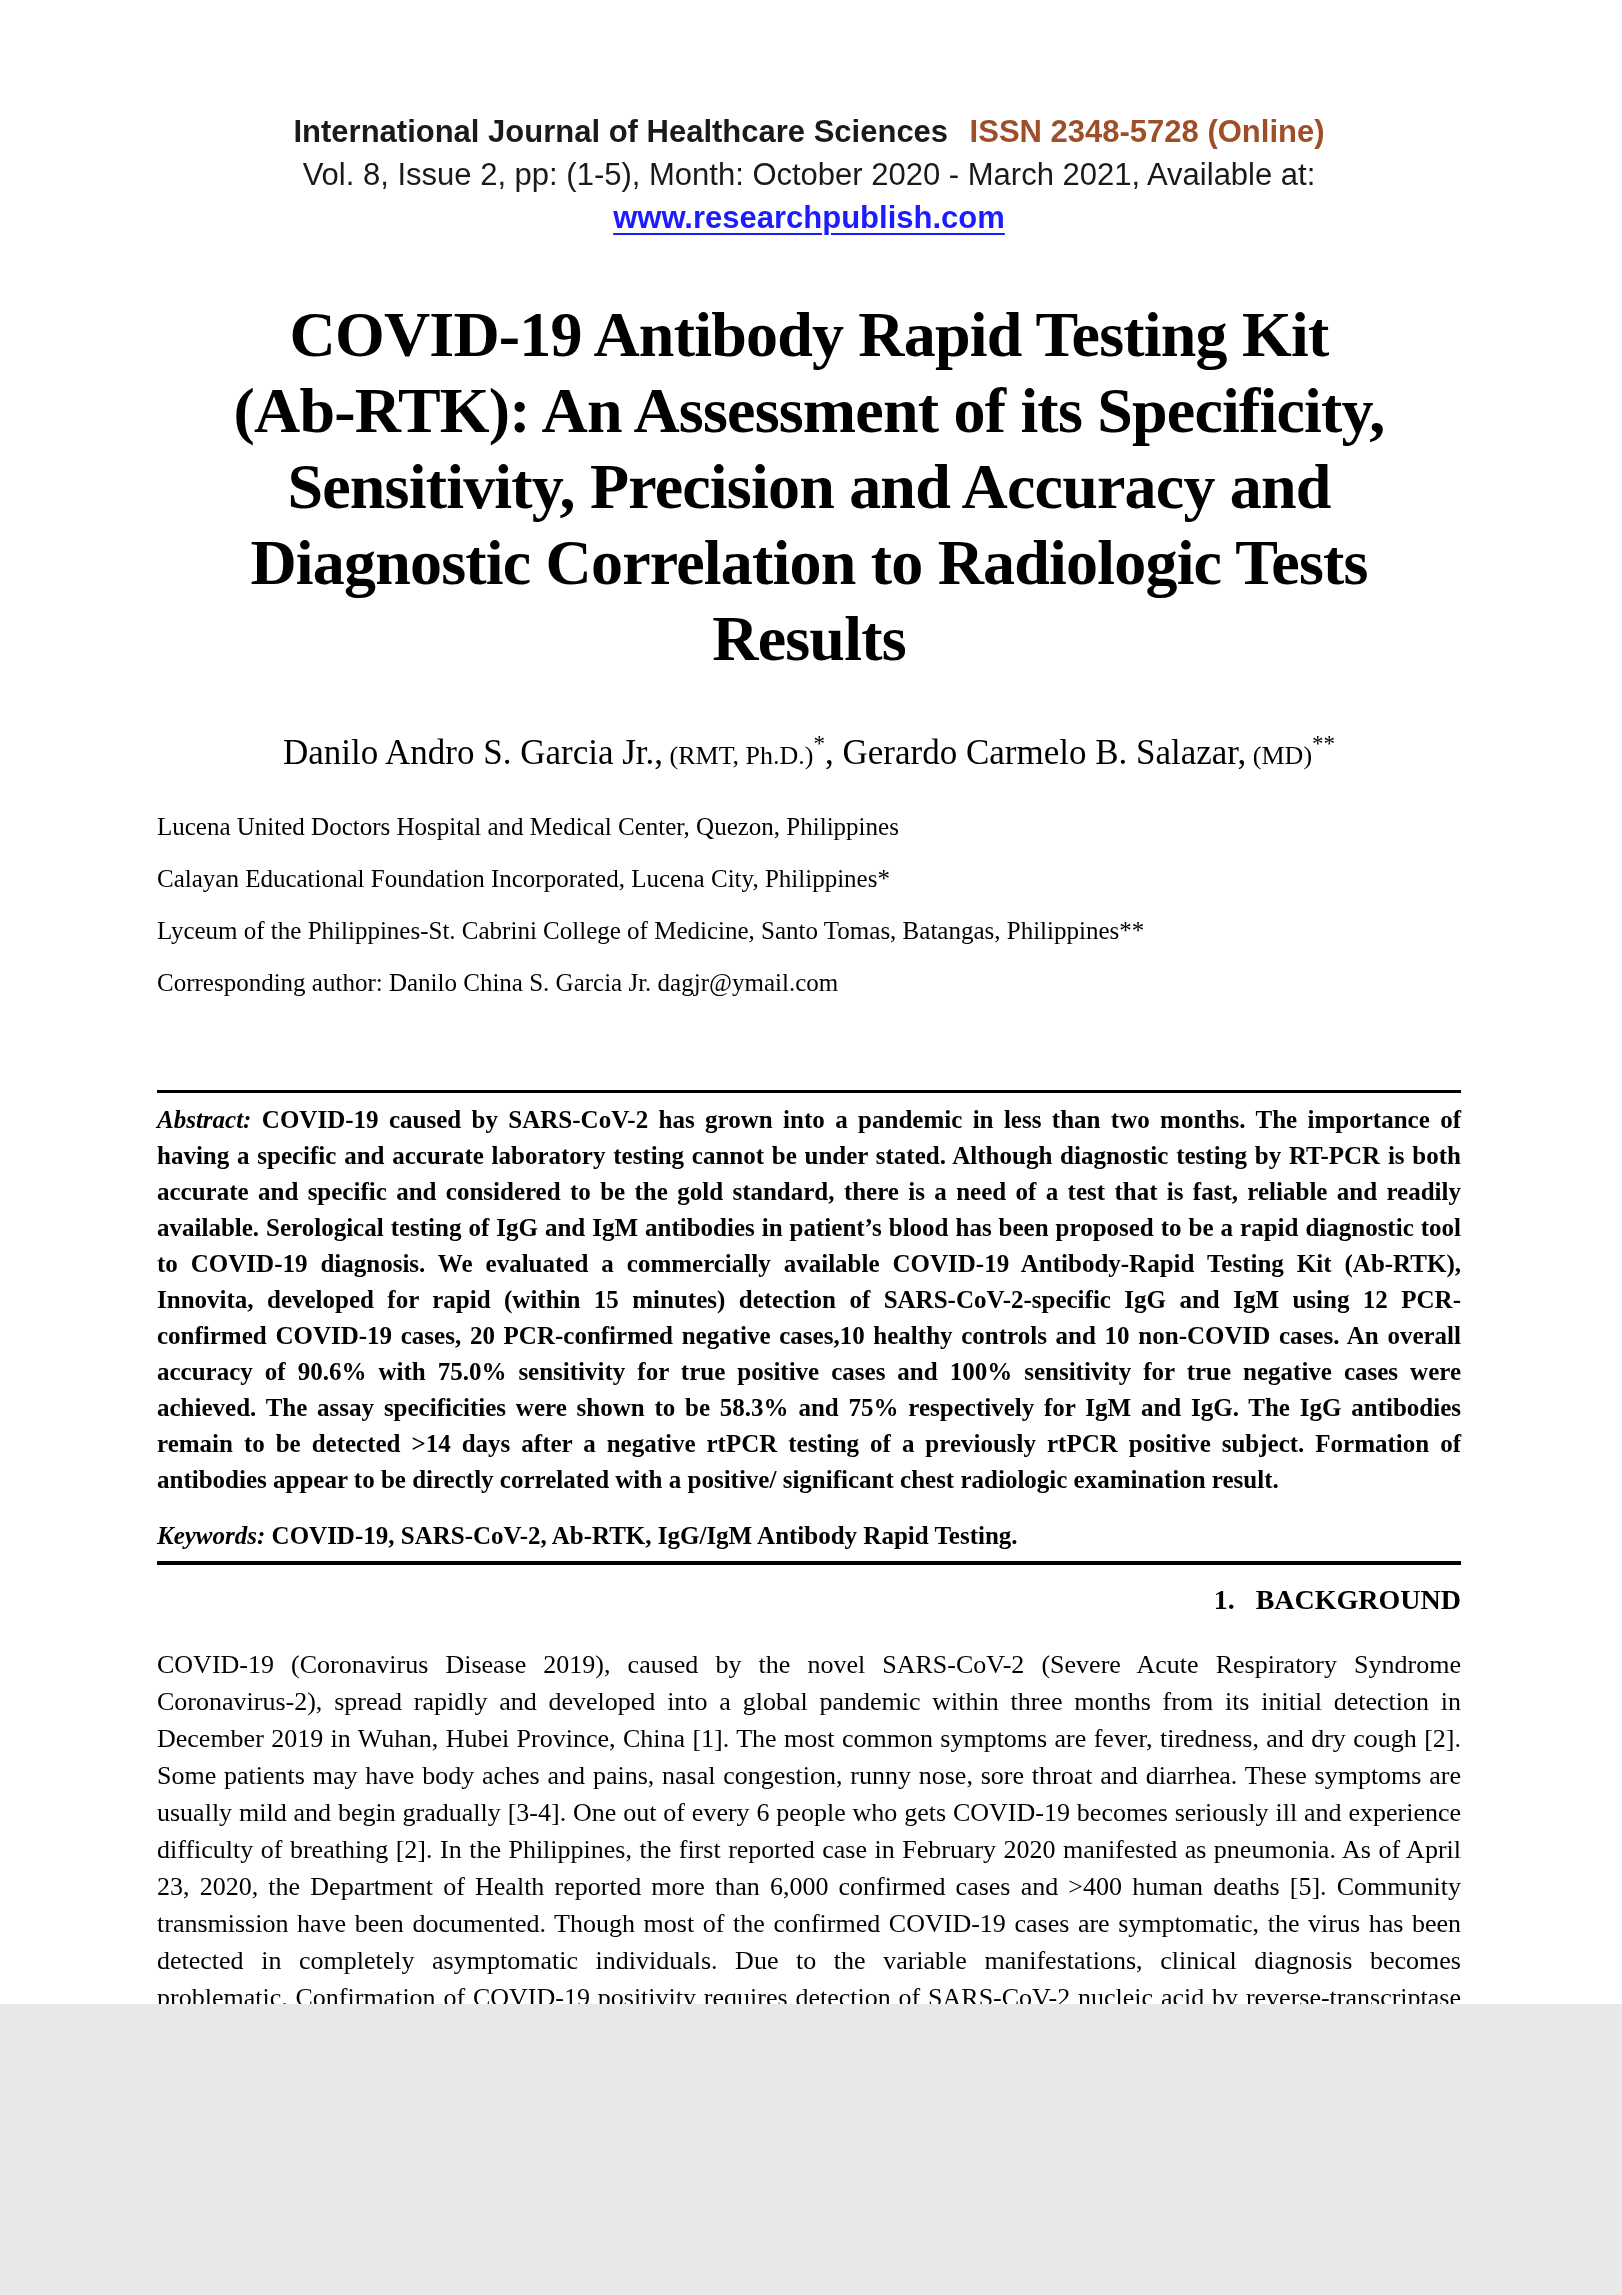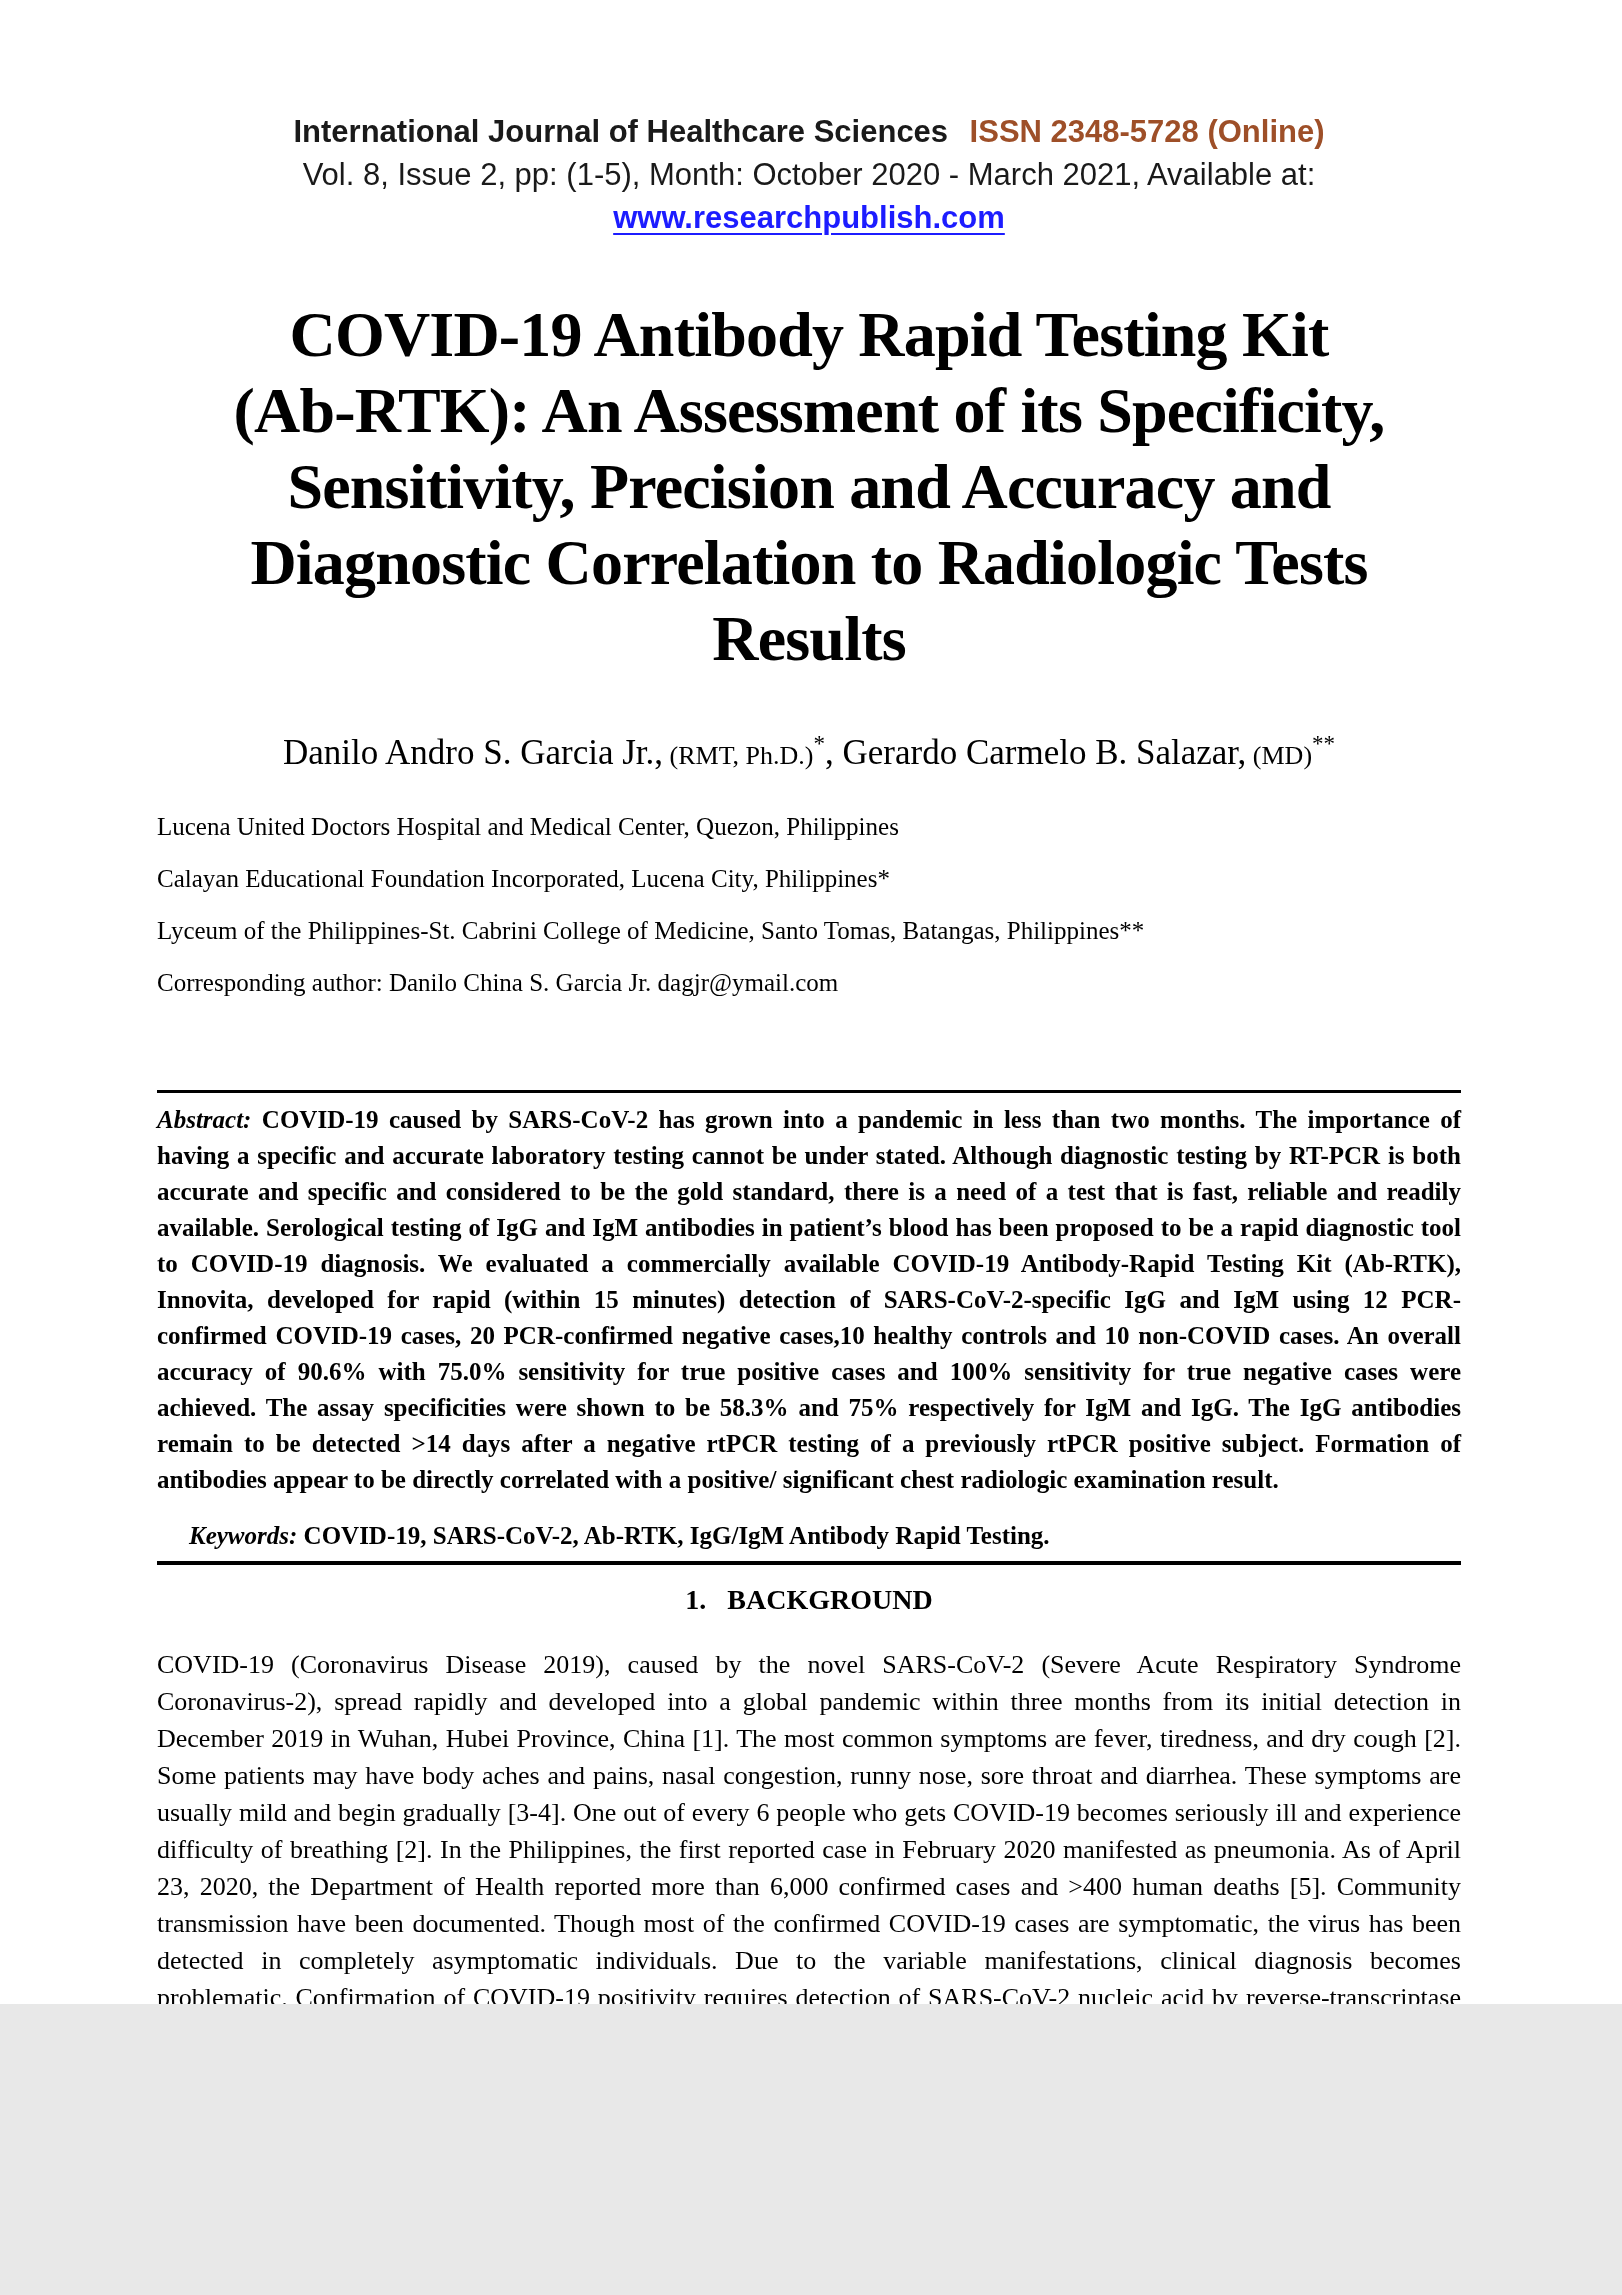--- a/index.html
+++ b/index.html
@@ -50,26 +50,25 @@
     font-weight: 700;
     text-align: justify;
   }
   .abstract .lbl, .keywords .lbl { font-style: italic; }
   .keywords {
     margin-top: 21.5px;
     font-size: 25px;
     line-height: 31px;
     font-weight: 700;
     text-align: left;
-    margin-left: 32px;
   }
   
   .section-heading {
     margin-top: 17px;
-    text-align: center;
+    text-align: right;
     font-size: 28px;
     line-height: 35px;
     font-weight: 700;
     white-space: pre-wrap;
   }
   .body-par {
     margin-top: 29px;
     font-size: 26px;
     line-height: 37px;
     text-align: justify;

